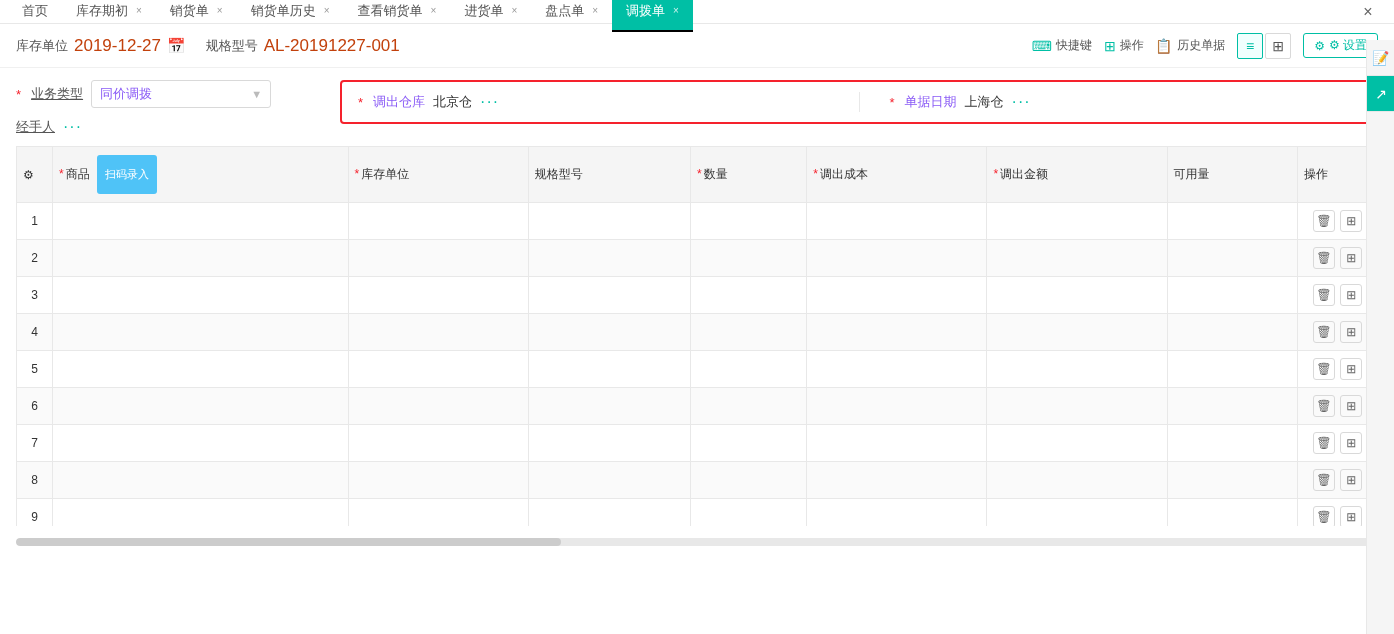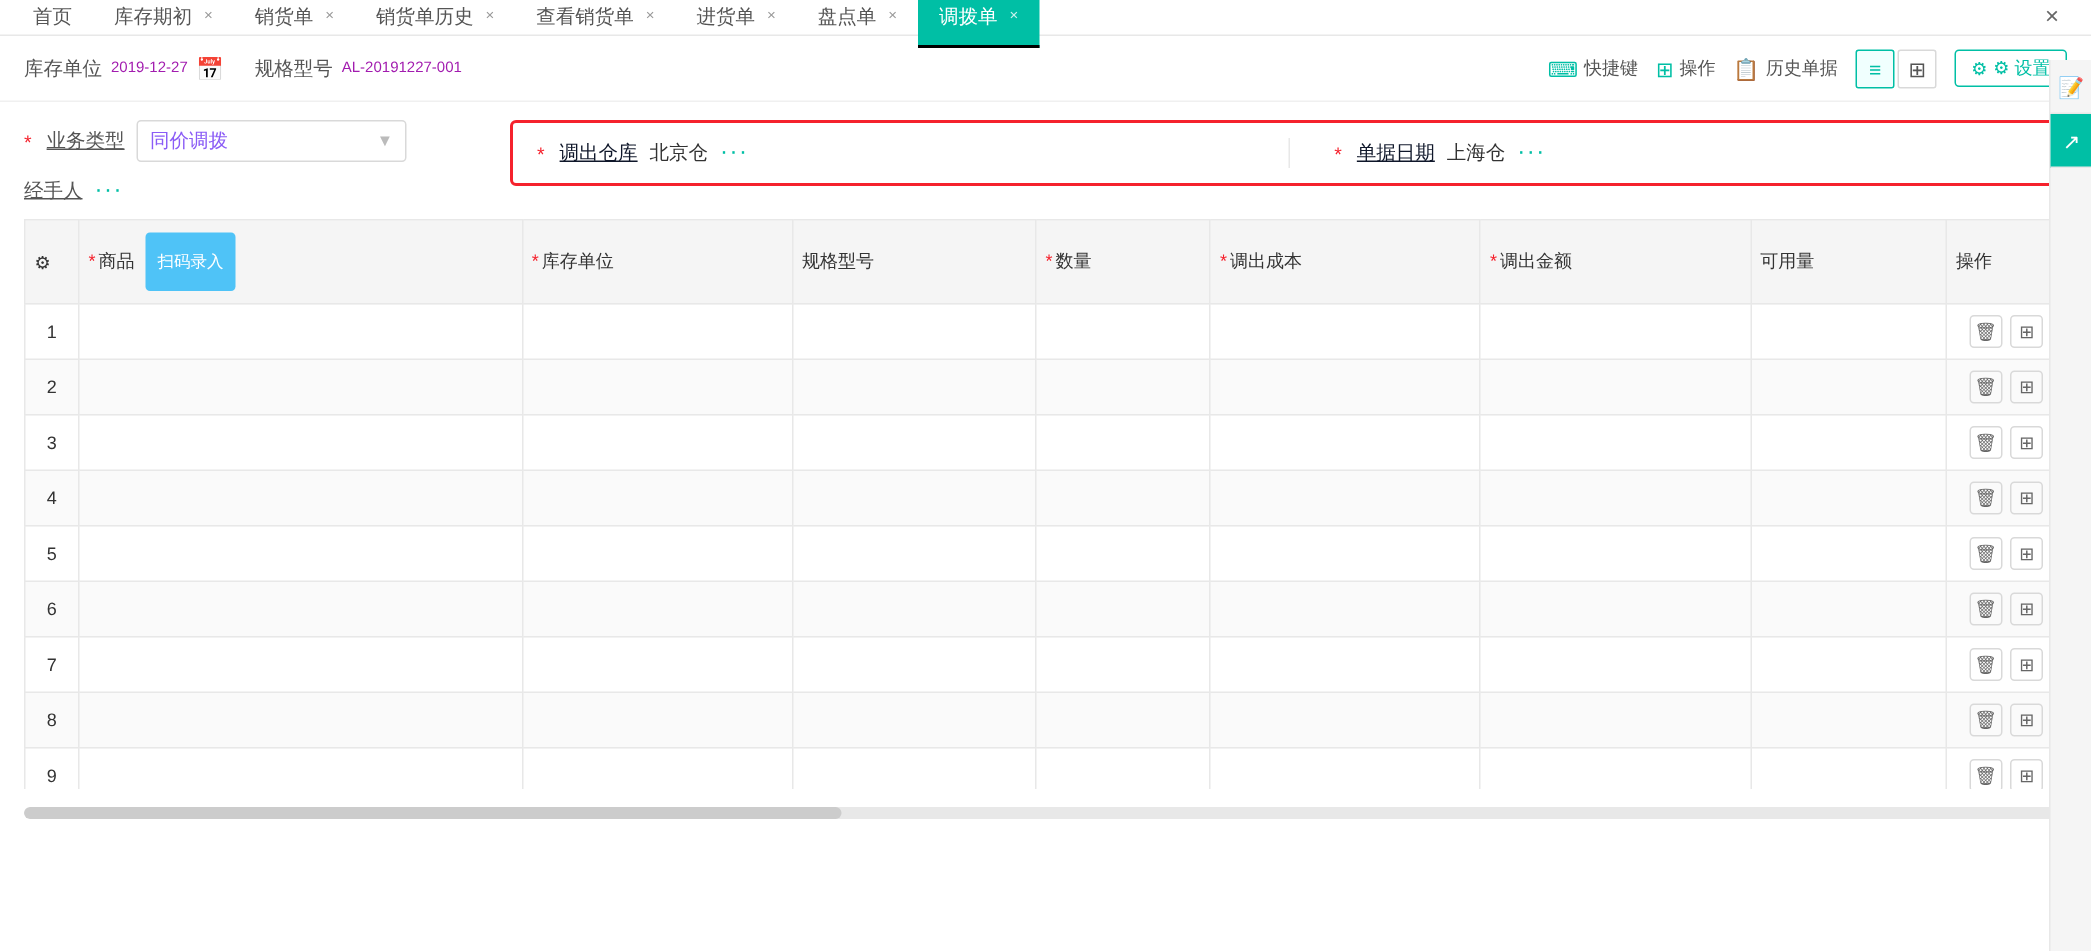--- a/index.html
+++ b/index.html
@@ -67,21 +67,21 @@
       align-items: center;
       gap: 20px;
       flex: 1;
     }
     .form-field-inline {
       display: flex;
       align-items: center;
       gap: 6px;
     }
     .field-label { color: #555; font-size: 13px; }
-    .field-value { color: #a21caf; font-size: 10px; }
+    .field-value { color: #c2410c; font-size: 17px; }
     .calendar-icon {
       color: #00bfa5;
       cursor: pointer;
       font-size: 15px;
     }
     .form-header-right {
       display: flex;
       align-items: center;
       gap: 12px;
       margin-left: auto;
@@ -183,21 +183,21 @@
       gap: 30px;
       flex: 1;
       margin-left: 8px;
     }
     .warehouse-field {
       display: flex;
       align-items: center;
       gap: 8px;
       flex: 1;
     }
-    .warehouse-field-label { color: #0f172a; white-space: nowrap; text-decoration: underline; }
+    .warehouse-field-label { color: #8b5cf6; white-space: nowrap; }
     .warehouse-field-value { color: #333; text-align: center; }
     .warehouse-divider { width: 1px; height: 20px; background: #e8e8e8; }
 
     
     .data-table {
       width: 100%;
       border-collapse: collapse;
       font-size: 12px;
     }
     .data-table th {

